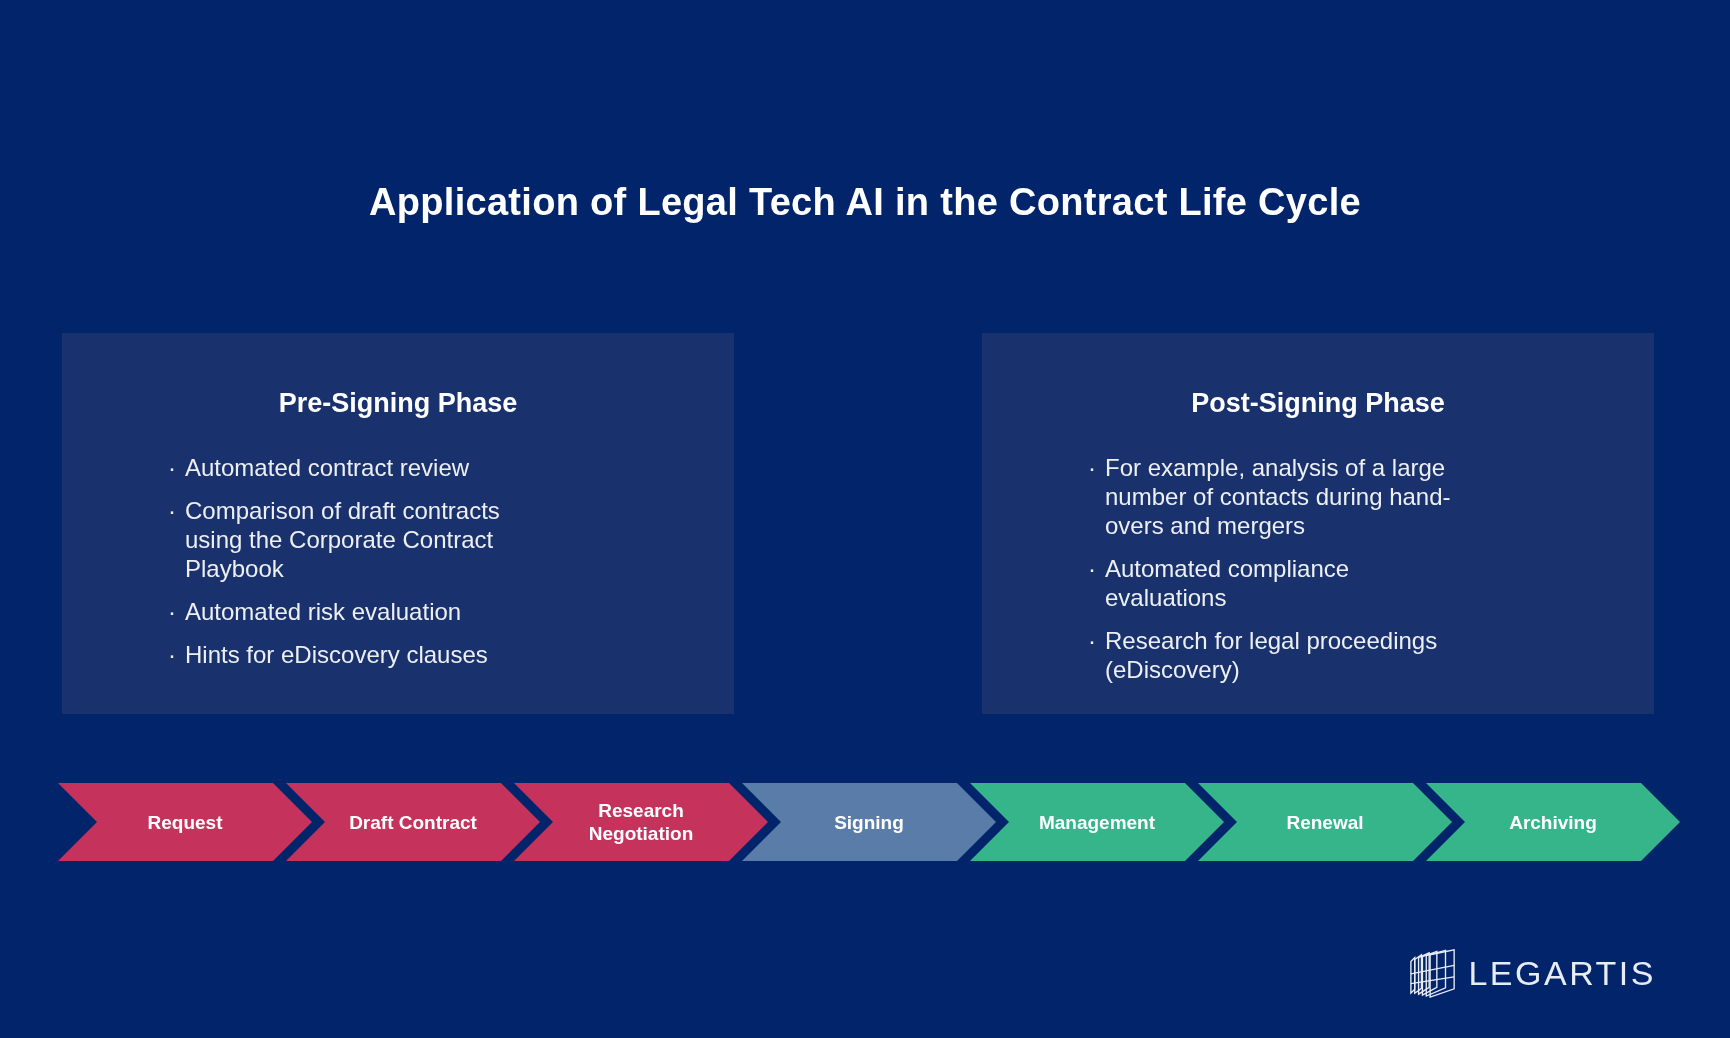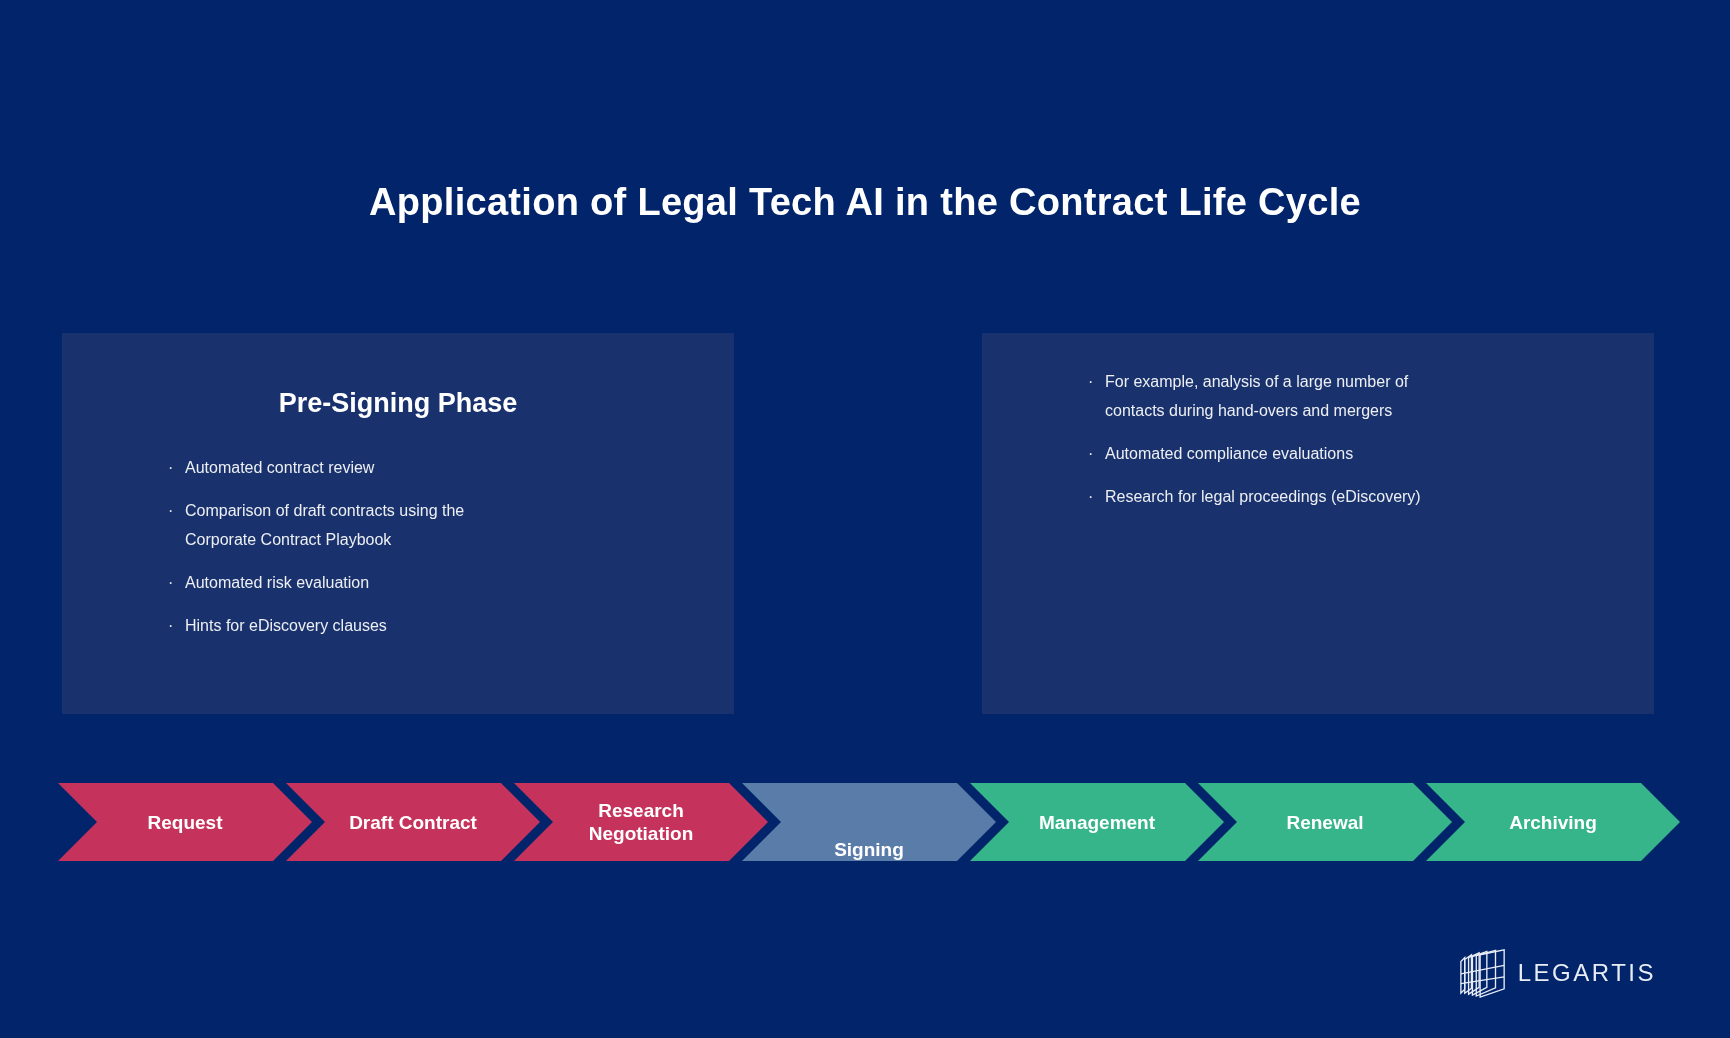--- a/index.html
+++ b/index.html
@@ -48,21 +48,21 @@
     font-size: 27px;
     font-weight: bold;
     line-height: 32px;
   }
   .panel ul {
     list-style: none;
     margin: 34px 0 0 106px;
     padding: 0;
     width: 366px;
     color: var(--bullet-text, #EDEFF2);
-    font-size: 16px;
+    font-size: 24px;
     line-height: 29px;
   }
   .panel li {
     padding-left: 17px;
     text-indent: -17px;
   }
   .panel li + li { margin-top: 14px; }
   .panel li::before {
     content: '\00B7';
     display: inline-block;
@@ -89,35 +89,35 @@
     text-align: center;
     color: var(--text, #FFFFFF);
     font-size: 19px;
     font-weight: bold;
     line-height: 23px;
     clip-path: polygon(0 0, calc(100% - 39px) 0, 100% 50%, calc(100% - 39px) 100%, 0 100%, 39px 50%);
   }
   .arrow + .arrow { margin-left: -26px; }
   .arrow span { display: block; padding: 0 36px; }
   .c-pre  { background: var(--pre-phase, #C5335C); }
-  .c-sign { background: var(--signing, #5A7CA8); align-items: flex-end; }
+  .c-sign { background: var(--signing, #5A7CA8); }
   .c-post { background: var(--post-phase, #36B48A); text-align: center; }
 
   
   .logo {
     position: absolute;
     right: 74px;
     bottom: 36px;
     display: flex;
     align-items: center;
     gap: 10px;
   }
   .logo-text {
     color: var(--logo-text, #E8ECF4);
-    font-size: 24px;
+    font-size: 34px;
     letter-spacing: 2.5px;
     font-weight: normal;
   }
   .logo svg { display: block; }
 </style>
 </head>
 <body>
 
 <div class="stage">
 
@@ -127,20 +127,21 @@
     <h2>Pre-Signing Phase</h2>
     <ul>
       <li>Automated contract review</li>
       <li>Comparison of draft contracts using the Corporate Contract Playbook</li>
       <li>Automated risk evaluation</li>
       <li>Hints for eDiscovery clauses</li>
     </ul>
   </section>
 
   <section class="panel panel-post">
+    <h2>Post-Signing Phase</h2>
     <ul>
       <li>For example, analysis of a large number of contacts during hand-overs and mergers</li>
       <li>Automated compliance evaluations</li>
       <li>Research for legal proceedings (eDiscovery)</li>
     </ul>
   </section>
 
   <div class="flow">
     <div class="arrow c-pre">
         <span>Request</span>

